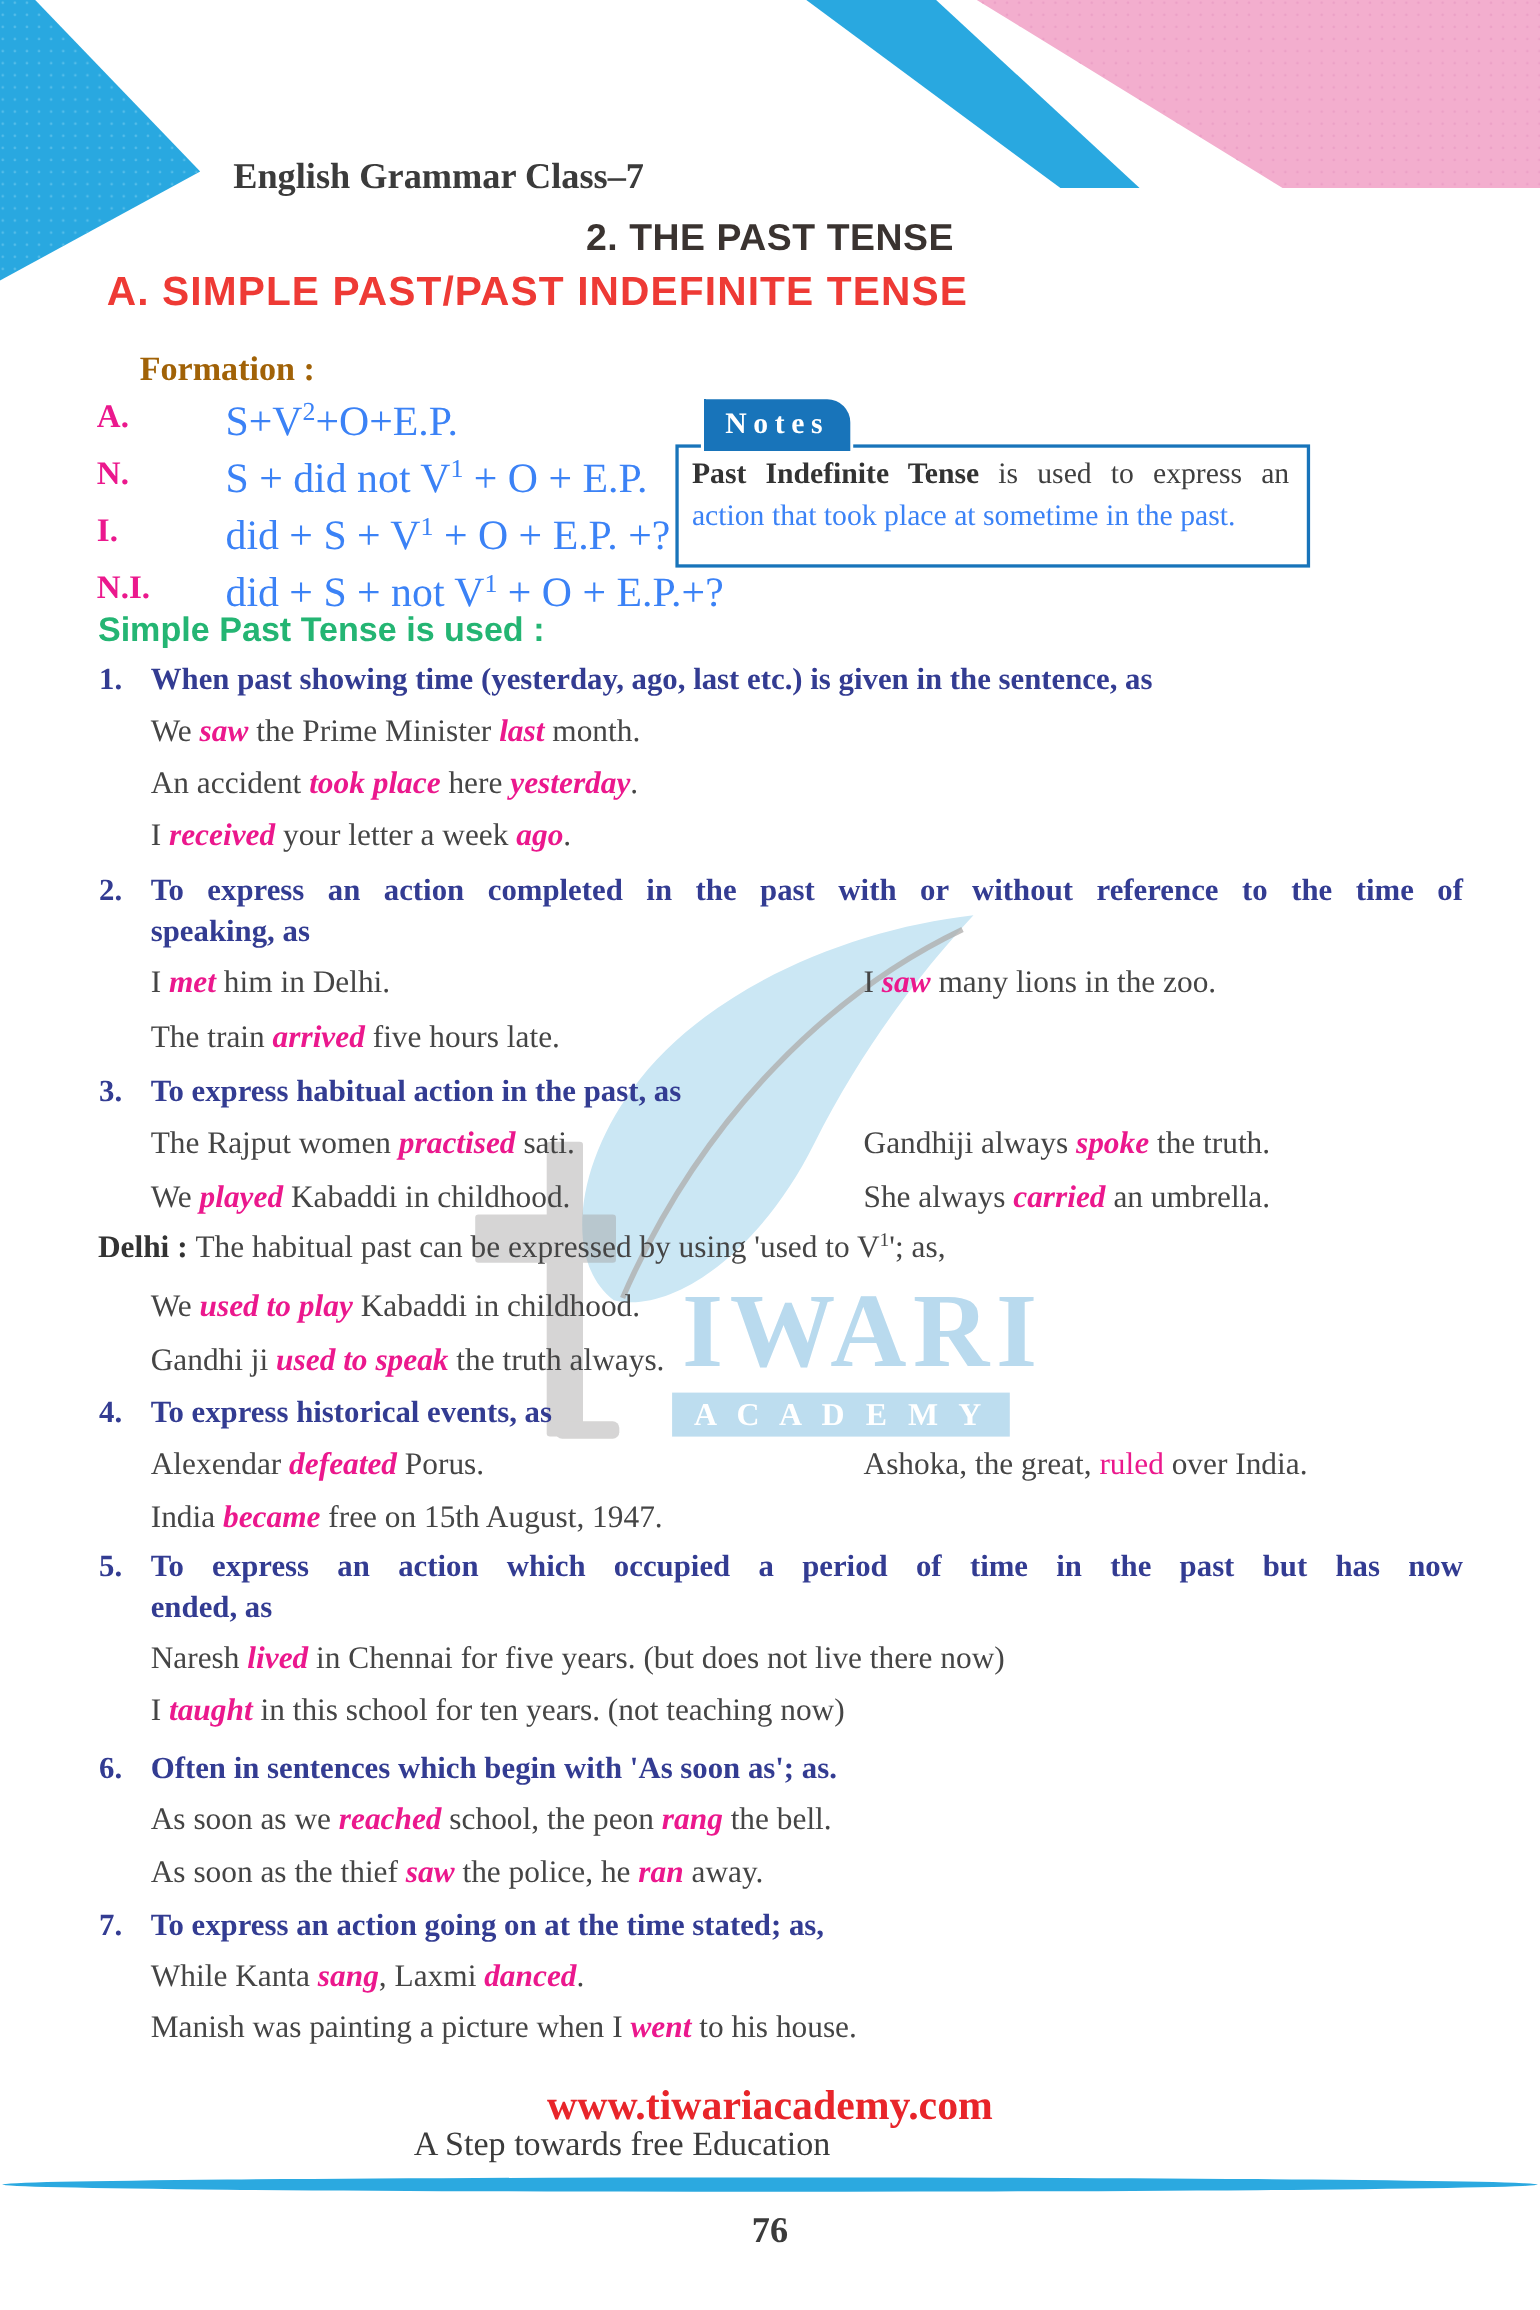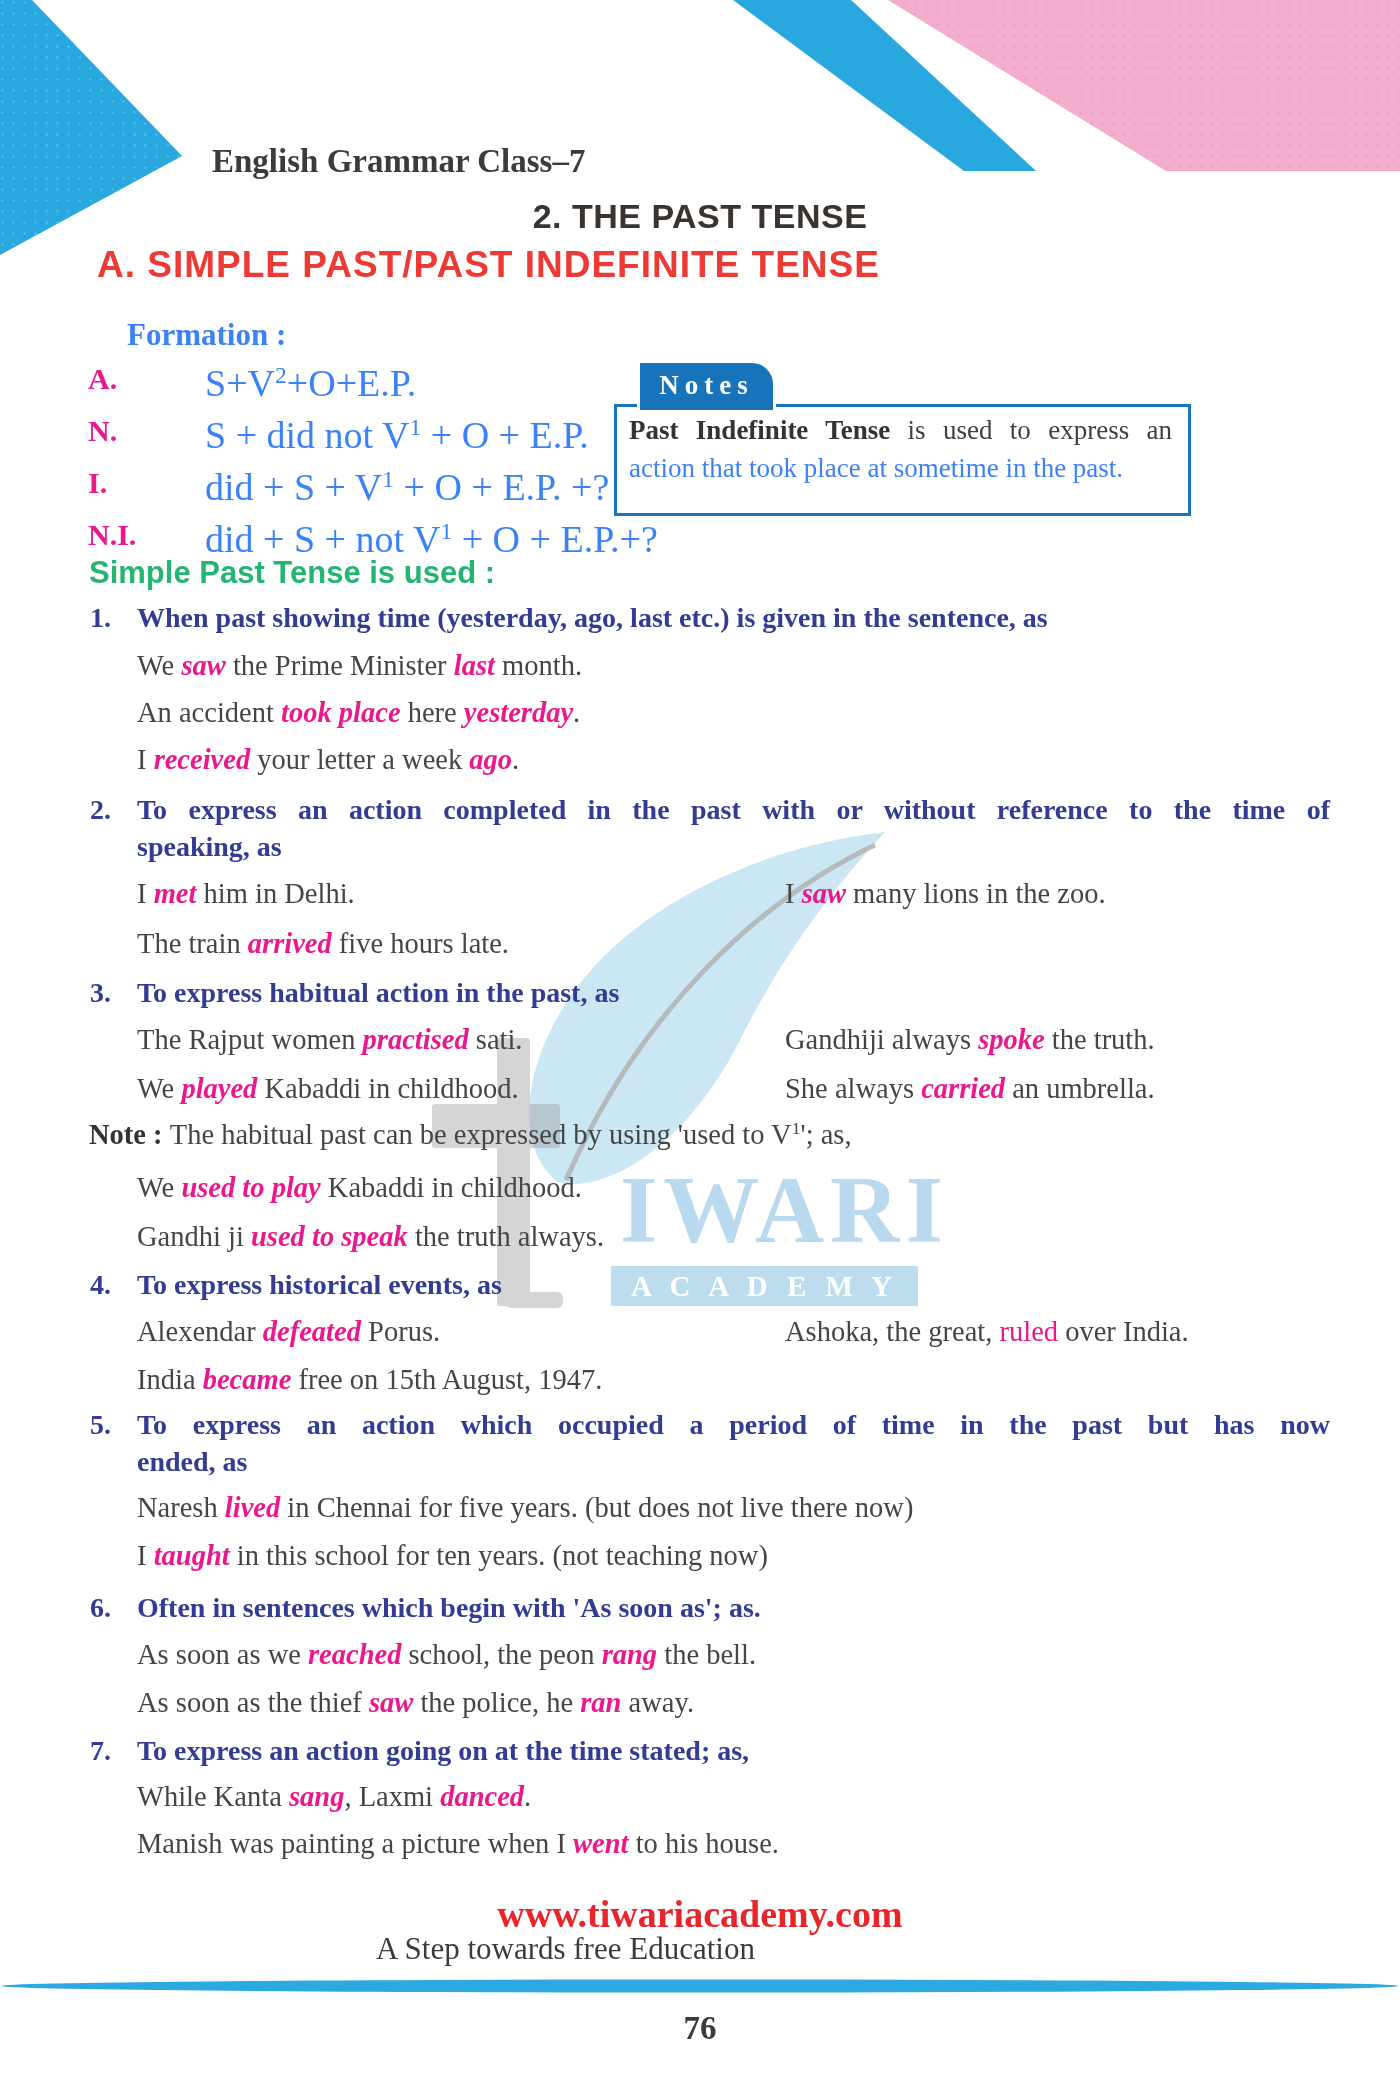--- a/index.html
+++ b/index.html
@@ -5,21 +5,21 @@
   html,body{margin:0;padding:0;background:#ffffff;}
   #page{position:relative;width:1400px;height:2100px;background:#ffffff;overflow:hidden;
         font-family:"Liberation Serif","DejaVu Serif",serif;}
   .abs{position:absolute;white-space:nowrap;line-height:1.12;}
   
   .brand{font-size:33px;font-weight:bold;color:#3b3b3b;}
   .chapter{width:1400px;text-align:center;font-family:"Liberation Sans","DejaVu Sans",sans-serif;
            font-size:34px;font-weight:bold;color:#3a3330;letter-spacing:0.5px;}
   .section{font-family:"Liberation Sans","DejaVu Sans",sans-serif;font-size:37px;font-weight:bold;
            color:#ee3a35;letter-spacing:1px;}
-  .ftitle{font-size:31px;font-weight:bold;color:#3b82f6;}
+  .ftitle{font-size:31px;font-weight:bold;color:#a16207;}
   .flabel{font-size:30px;font-weight:bold;color:#eb188d;}
   .formula{font-size:38px;color:#3b82f6;}
   .green-h{font-family:"Liberation Sans","DejaVu Sans",sans-serif;font-size:31px;font-weight:bold;color:#24b573;}
   .num{font-size:28px;font-weight:bold;color:#333c92;}
   .ih{font-size:28px;font-weight:bold;color:#333c92;}
   .jl{width:1193px;text-align:justify;text-align-last:justify;white-space:normal;}
   .ex{font-size:28.5px;color:#454545;}
   .noteline{font-size:28.5px;color:#454545;}
   .seg-m{color:#eb188d;font-weight:bold;font-style:italic;}
   .seg-mr{color:#eb188d;}
@@ -101,21 +101,21 @@
   <div class="abs ex z1" style="left:785px;top:878px;"><span>I </span><span class="seg-m">saw</span><span> many lions in the zoo.</span></div>
   <div class="abs ex z1" style="left:137px;top:928px;"><span>The train </span><span class="seg-m">arrived</span><span> five hours late.</span></div>
 
   <div class="abs num z1" style="left:90px;top:977px;">3.</div>
   <div class="abs ih z1" style="left:137px;top:977px;">To express habitual action in the past, as</div>
   <div class="abs ex z1" style="left:137px;top:1024px;"><span>The Rajput women </span><span class="seg-m">practised</span><span> sati.</span></div>
   <div class="abs ex z1" style="left:785px;top:1024px;"><span>Gandhiji always </span><span class="seg-m">spoke</span><span> the truth.</span></div>
   <div class="abs ex z1" style="left:137px;top:1073px;"><span>We </span><span class="seg-m">played</span><span> Kabaddi in childhood.</span></div>
   <div class="abs ex z1" style="left:785px;top:1073px;"><span>She always </span><span class="seg-m">carried</span><span> an umbrella.</span></div>
 
-  <div class="abs noteline z1" style="left:89px;top:1119px;"><span class="seg-b">Note : </span><span>The habitual past can be expressed by using 'used to V</span><span class="seg-sup">1</span><span>'; as,</span></div>
+  <div class="abs noteline z1" style="left:89px;top:1119px;"><span class="seg-b">Delhi : </span><span>The habitual past can be expressed by using 'used to V</span><span class="seg-sup">1</span><span>'; as,</span></div>
   <div class="abs ex z1" style="left:137px;top:1172px;"><span>We </span><span class="seg-m">used to play</span><span> Kabaddi in childhood.</span></div>
   <div class="abs ex z1" style="left:137px;top:1221px;"><span>Gandhi ji </span><span class="seg-m">used to speak</span><span> the truth always.</span></div>
 
   <div class="abs num z1" style="left:90px;top:1269px;">4.</div>
   <div class="abs ih z1" style="left:137px;top:1269px;">To express historical events, as</div>
   <div class="abs ex z1" style="left:137px;top:1316px;"><span>Alexendar </span><span class="seg-m">defeated</span><span> Porus.</span></div>
   <div class="abs ex z1" style="left:785px;top:1316px;"><span>Ashoka, the great, </span><span class="seg-mr">ruled</span><span> over India.</span></div>
   <div class="abs ex z1" style="left:137px;top:1364px;"><span>India </span><span class="seg-m">became</span><span> free on 15th August, 1947.</span></div>
 
   <div class="abs num z1" style="left:90px;top:1409px;">5.</div>

